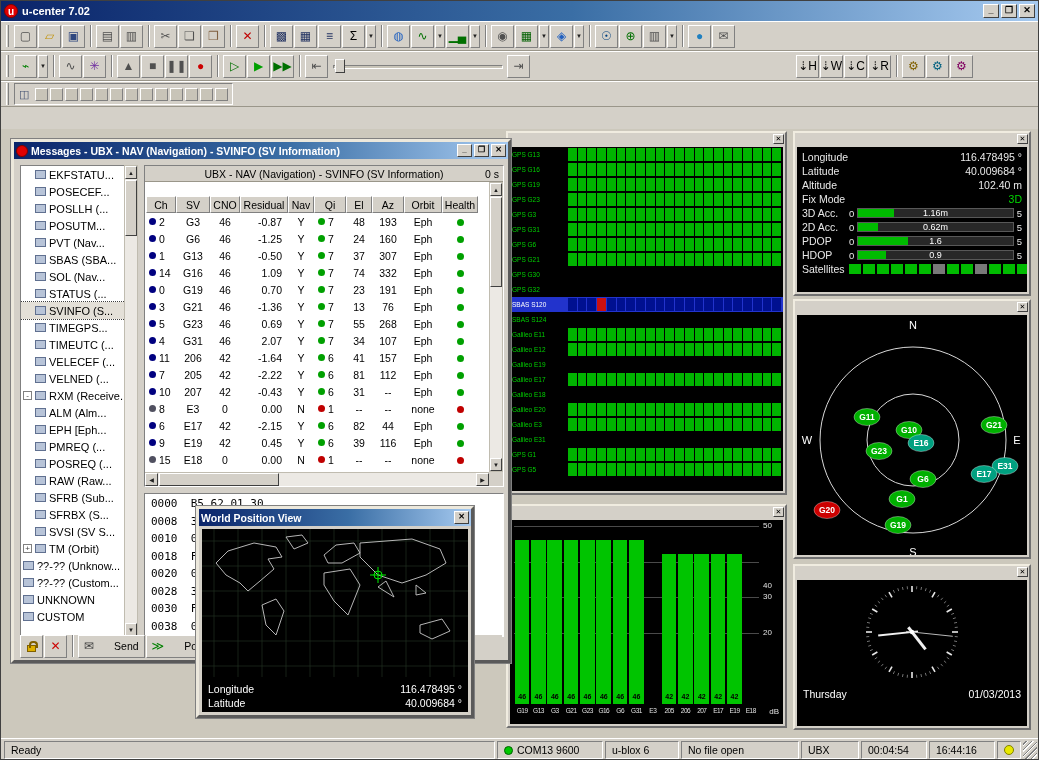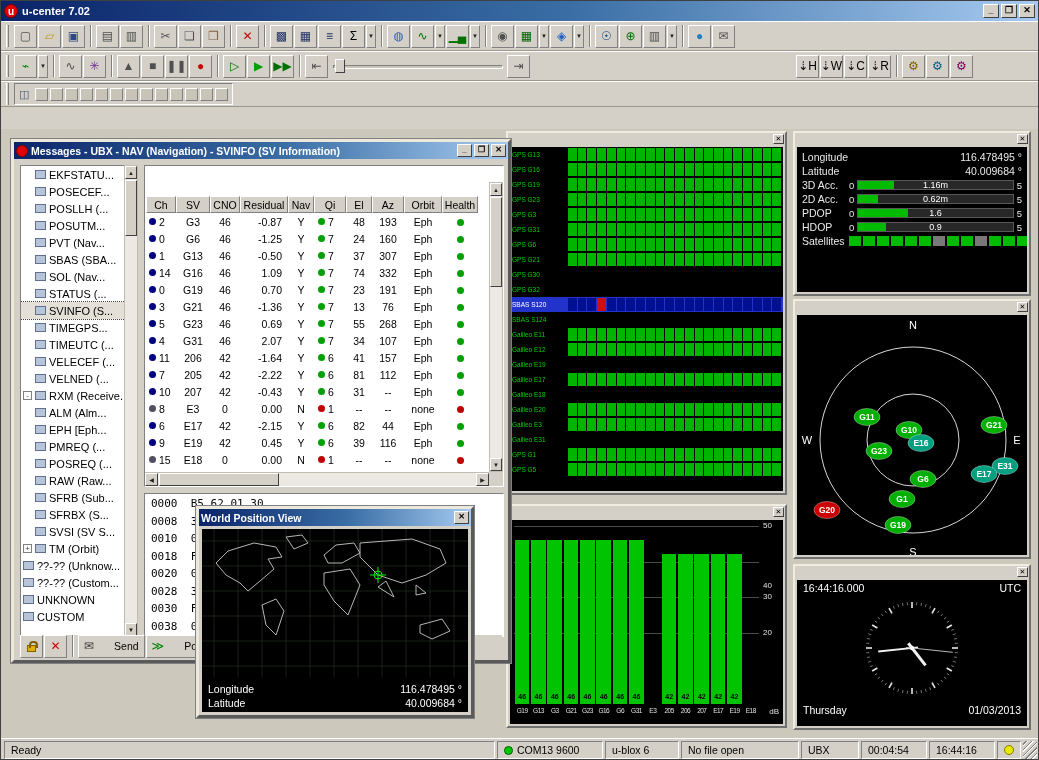--- a/index.html
+++ b/index.html
@@ -441,20 +441,24 @@
             <span>CUSTOM</span>
           </div>
         </div>
       <div class="vscroll" style="left:110px;top:23px;height:472px;">
         <span class="sbtn" style="top:0;">▲</span>
         <span class="sthumb" style="top:14px;height:56px;"></span>
         <span class="sbtn" style="bottom:0;">▼</span>
       </div>
 
       <div class="detail">
+        <div class="dhead">
+          <span class="htext">UBX - NAV (Navigation) - SVINFO (SV Information)</span>
+          <span class="age">0 s</span>
+        </div>
         <div class="dtable" id="svtable">
             <div class="thead">
               <div class="th">Ch</div>
               <div class="th">SV</div>
               <div class="th">CNO</div>
               <div class="th">Residual</div>
               <div class="th">Nav</div>
               <div class="th">Qi</div>
               <div class="th">El</div>
               <div class="th">Az</div>
@@ -1448,20 +1452,28 @@
       </div>
       <div class="dockbody" id="databody" style="padding-top: 3px;">
           <div class="drow">
             <span class="dl">Longitude</span>
             <span class="dv" style="color: rgb(232, 232, 232);">116.478495 °</span>
           </div>
           <div class="drow">
             <span class="dl">Latitude</span>
             <span class="dv" style="color: rgb(232, 232, 232);">40.009684 °</span>
           </div>
+          <div class="drow">
+            <span class="dl">Altitude</span>
+            <span class="dv" style="color: rgb(232, 232, 232);">102.40 m</span>
+          </div>
+          <div class="drow">
+            <span class="dl">Fix Mode</span>
+            <span class="dv" style="color: rgb(0, 216, 0);">3D</span>
+          </div>
           <div class="grow">
             <span class="gl">3D Acc.</span>
             <span>0</span>
             <span class="gauge">
               <span class="gfill" style="width: 23%;"></span>
               <span class="gtext">1.16m</span>
             </span>
             <span>5</span>
           </div>
           <div class="grow">
@@ -1568,24 +1580,20 @@
               <text x="30" y="198" fill="#fff" font-size="8.5" font-weight="bold" text-anchor="middle">G20</text>
             </g>
           </svg></div>
     </div>
 
     <div class="dock" id="clockpanel">
       <div class="dockstrip">
         <span class="dockx">✕</span>
       </div>
       <div class="dockbody" id="clockbody">
-        <div class="clkrow">
-          <span>16:44:16.000</span>
-          <span>UTC</span>
-        </div>
         <div id="clockface" style="text-align:center;"><svg width="230" height="104">
               <line x1="115" y1="6" x2="115" y2="12" stroke="#e8e8e8" stroke-width="1.6"></line>
               <line x1="119.80830931031205" y1="6.251992813059431" x2="119.4947239205091" y2="9.235558499164249" stroke="#909090" stroke-width="0.8"></line>
               <line x1="124.56393777761693" y1="7.005210366244938" x2="123.94020270516366" y2="9.939653168446355" stroke="#909090" stroke-width="0.8"></line>
               <line x1="129.21478174124758" y1="8.25140025042294" x2="128.28773075812273" y2="11.1045697993084" stroke="#909090" stroke-width="0.8"></line>
               <line x1="133.70988558148682" y1="9.97690894844036" x2="132.4896756522594" y2="12.717545321368164" stroke="#909090" stroke-width="0.8"></line>
               <line x1="138" y1="12.162831425915819" x2="135" y2="17.35898384862245" stroke="#e8e8e8" stroke-width="1.6"></line>
               <line x1="142.03812160545377" y1="14.785218258752415" x2="140.27476584857635" y2="17.21226924187726" stroke="#909090" stroke-width="0.8"></line>
               <line x1="145.78000789250748" y1="17.815338028039868" x2="143.7726160734309" y2="20.044772504472046" stroke="#909090" stroke-width="0.8"></line>
               <line x1="149.18466197196014" y1="21.219992107492523" x2="146.95522749552796" y2="23.227383926569097" stroke="#909090" stroke-width="0.8"></line>

